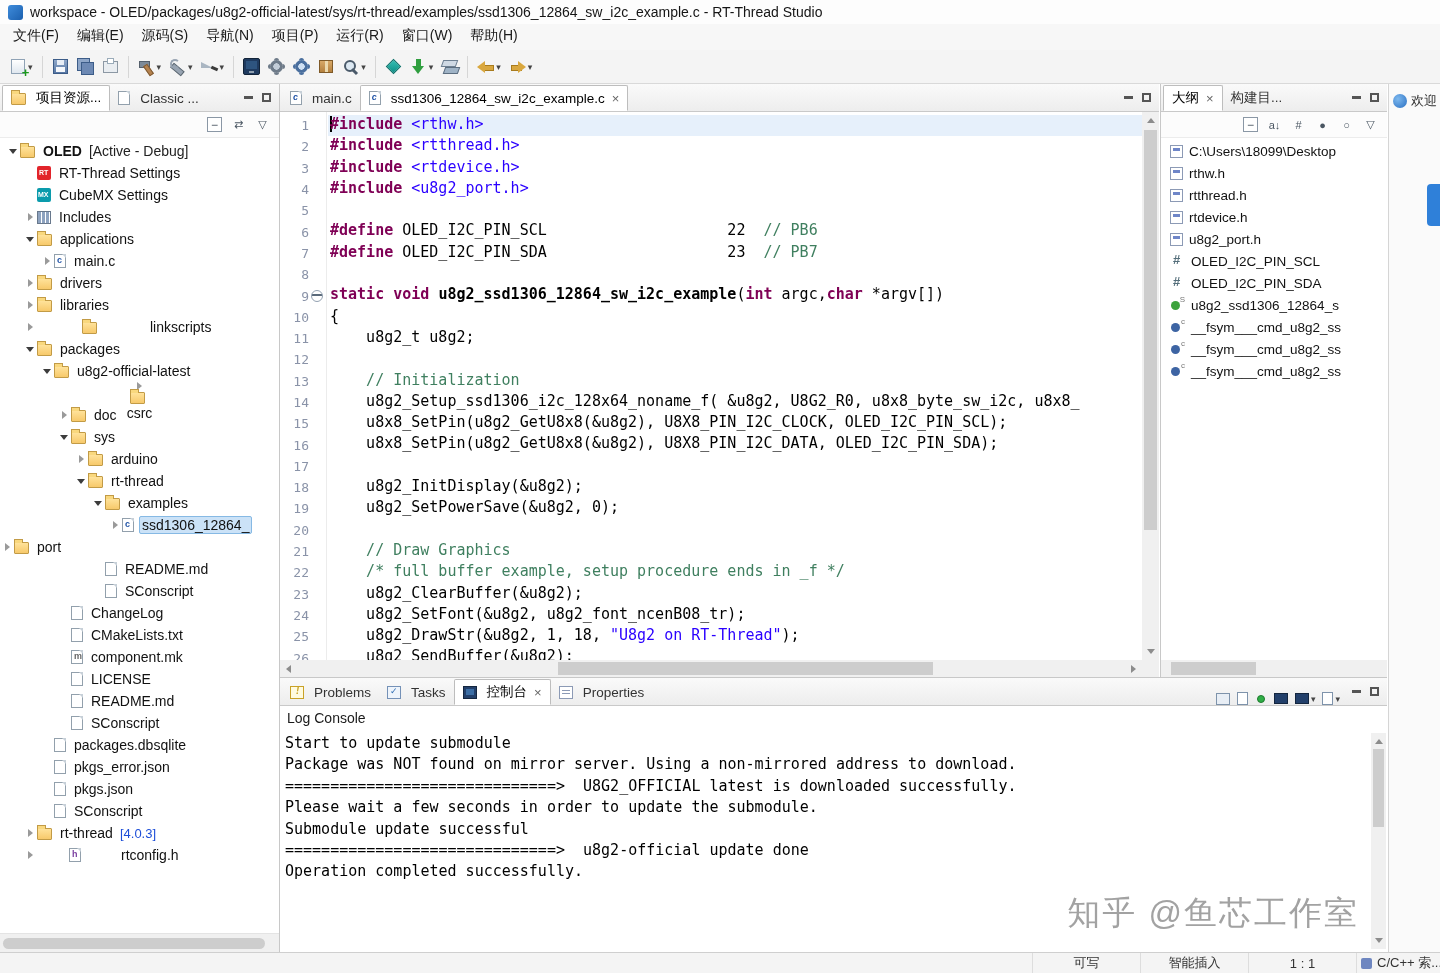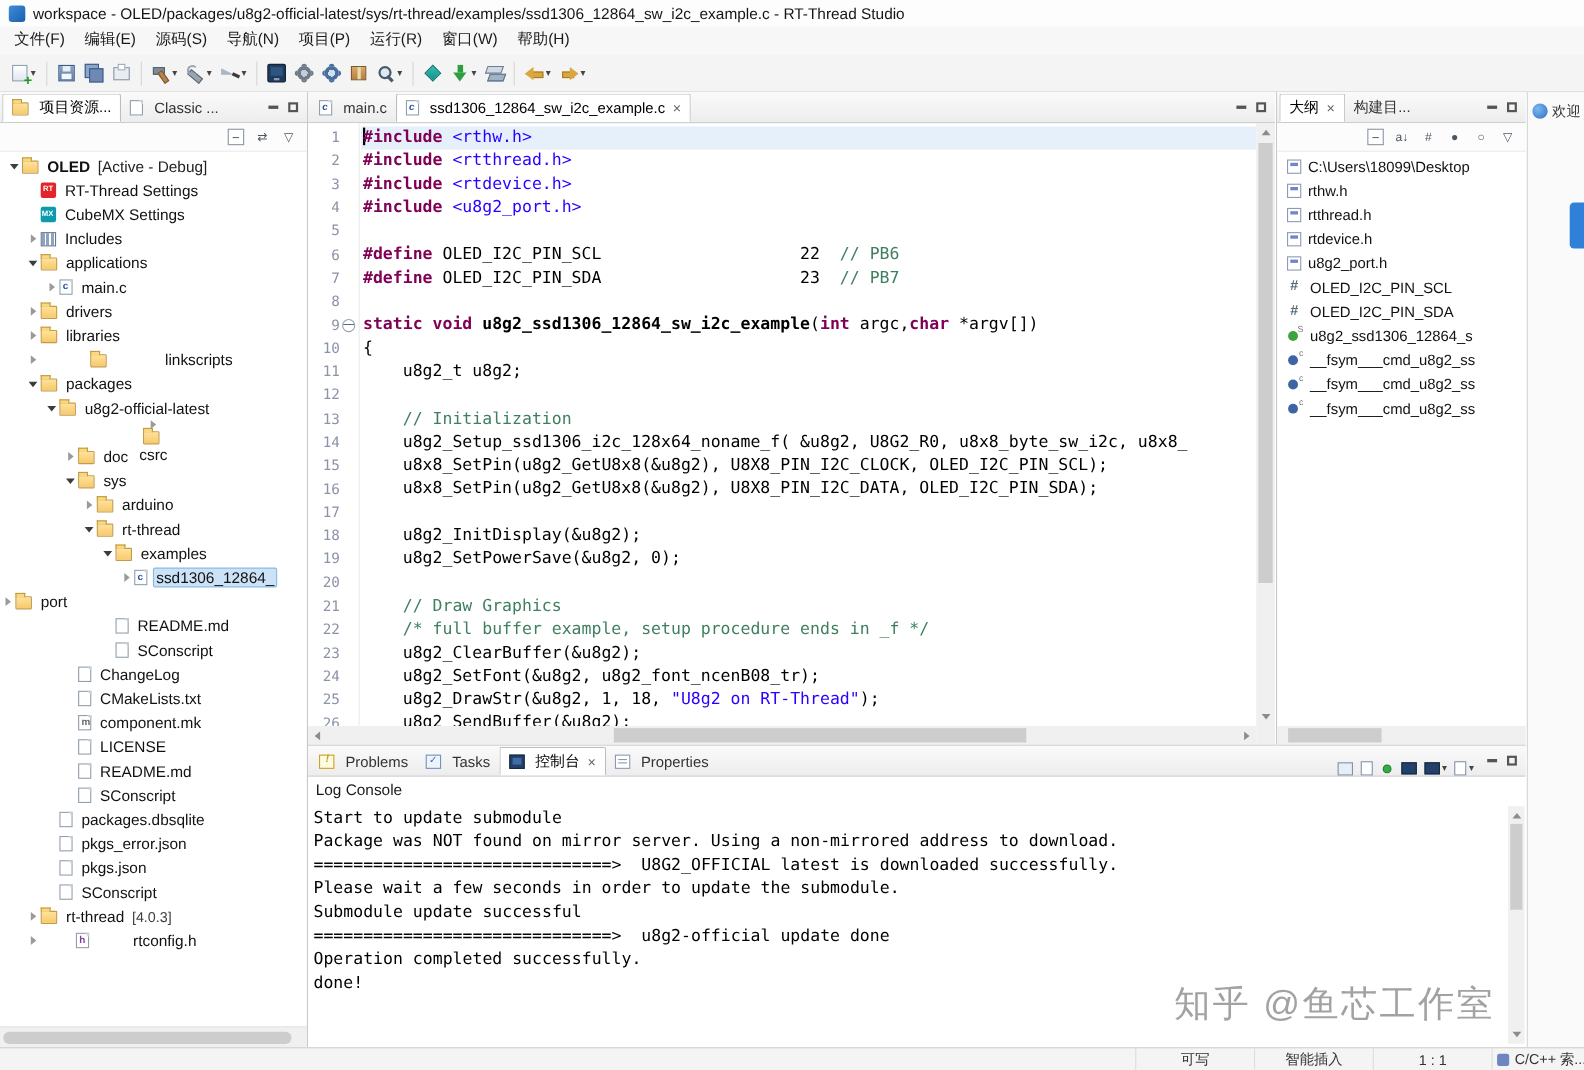--- a/index.html
+++ b/index.html
@@ -88,21 +88,21 @@
 .fd-h::after{content:"h";position:absolute;left:2px;top:0;font-size:9px;font-weight:bold;color:#7b3fa0;}
 .fd-m::after{content:"m";position:absolute;left:2px;top:0;font-size:9px;font-weight:bold;color:#666;}
 .fi-rt{width:14px;height:14px;background:#e2242b;border-radius:2px;}
 .fi-rt::after{content:"RT";color:#fff;font-size:7px;font-weight:bold;position:absolute;left:2px;top:3px;}
 .fi-mx{width:14px;height:14px;background:#0b9bac;border-radius:2px;}
 .fi-mx::after{content:"MX";color:#fff;font-size:7px;font-weight:bold;position:absolute;left:1px;top:3px;}
 .fi-inc{width:14px;height:13px;background:repeating-linear-gradient(90deg,#8ea3c0 0 3px,#fff 3px 4px);border:1px solid #68788c;}
 .tlabel{padding:1px 3px;border-radius:2px;}
 .tlabel.sel{background:#cbe2f7;border:1px solid #86b9e4;padding:0 2px;}
 .tbold{font-weight:bold;}
-.tsuffix{color:#404040;font-size:13px;margin-left:4px;}
+.tsuffix{color:#1d4ed8;font-size:13px;margin-left:4px;}
 .tsuffix.dark{color:#222;font-size:14px;}
 
 
 .editor{position:absolute;left:280px;top:84px;width:879px;height:593px;background:#fff;}
 .editor-body{position:absolute;top:28px;left:0;right:0;bottom:0;}
 .gutter{position:absolute;left:0;top:0;width:47px;bottom:17px;background:#fff;border-right:1px solid #ececec;padding-top:3px;overflow:hidden;}
 .grow{height:21.3px;display:flex;align-items:center;}
 .gnum{width:29px;text-align:right;font-family:"DejaVu Sans Mono","Liberation Mono",monospace;font-size:13px;color:#8a93a8;}
 .gfold{width:16px;display:flex;align-items:center;justify-content:center;}
 .gfold.has-fold::before{content:"";width:10px;height:10px;border:1px solid #93a1b1;border-radius:50%;
@@ -759,21 +759,20 @@
   </div>
   <div class="logheader">Log Console</div>
   <div class="clines" id="consoleLines">
       <div class="cline">Start to update submodule</div>
       <div class="cline">Package was NOT found on mirror server. Using a non-mirrored address to download.</div>
       <div class="cline">==============================&gt;  U8G2_OFFICIAL latest is downloaded successfully.</div>
       <div class="cline">Please wait a few seconds in order to update the submodule.</div>
       <div class="cline">Submodule update successful</div>
       <div class="cline">==============================&gt;  u8g2-official update done</div>
       <div class="cline">Operation completed successfully.</div>
-      <div class="cline">done!</div>
     </div>
   <div class="sb cvs">
     <span class="sa sa-u" style="top:0;right:-1px;"></span>
     <span class="sb-thumb"></span>
     <span class="sa sa-d" style="bottom:0;right:-1px;"></span>
   </div>
   <div class="watermark">知乎 @鱼芯工作室</div>
 </div>
 
 <div class="rightstrip">

